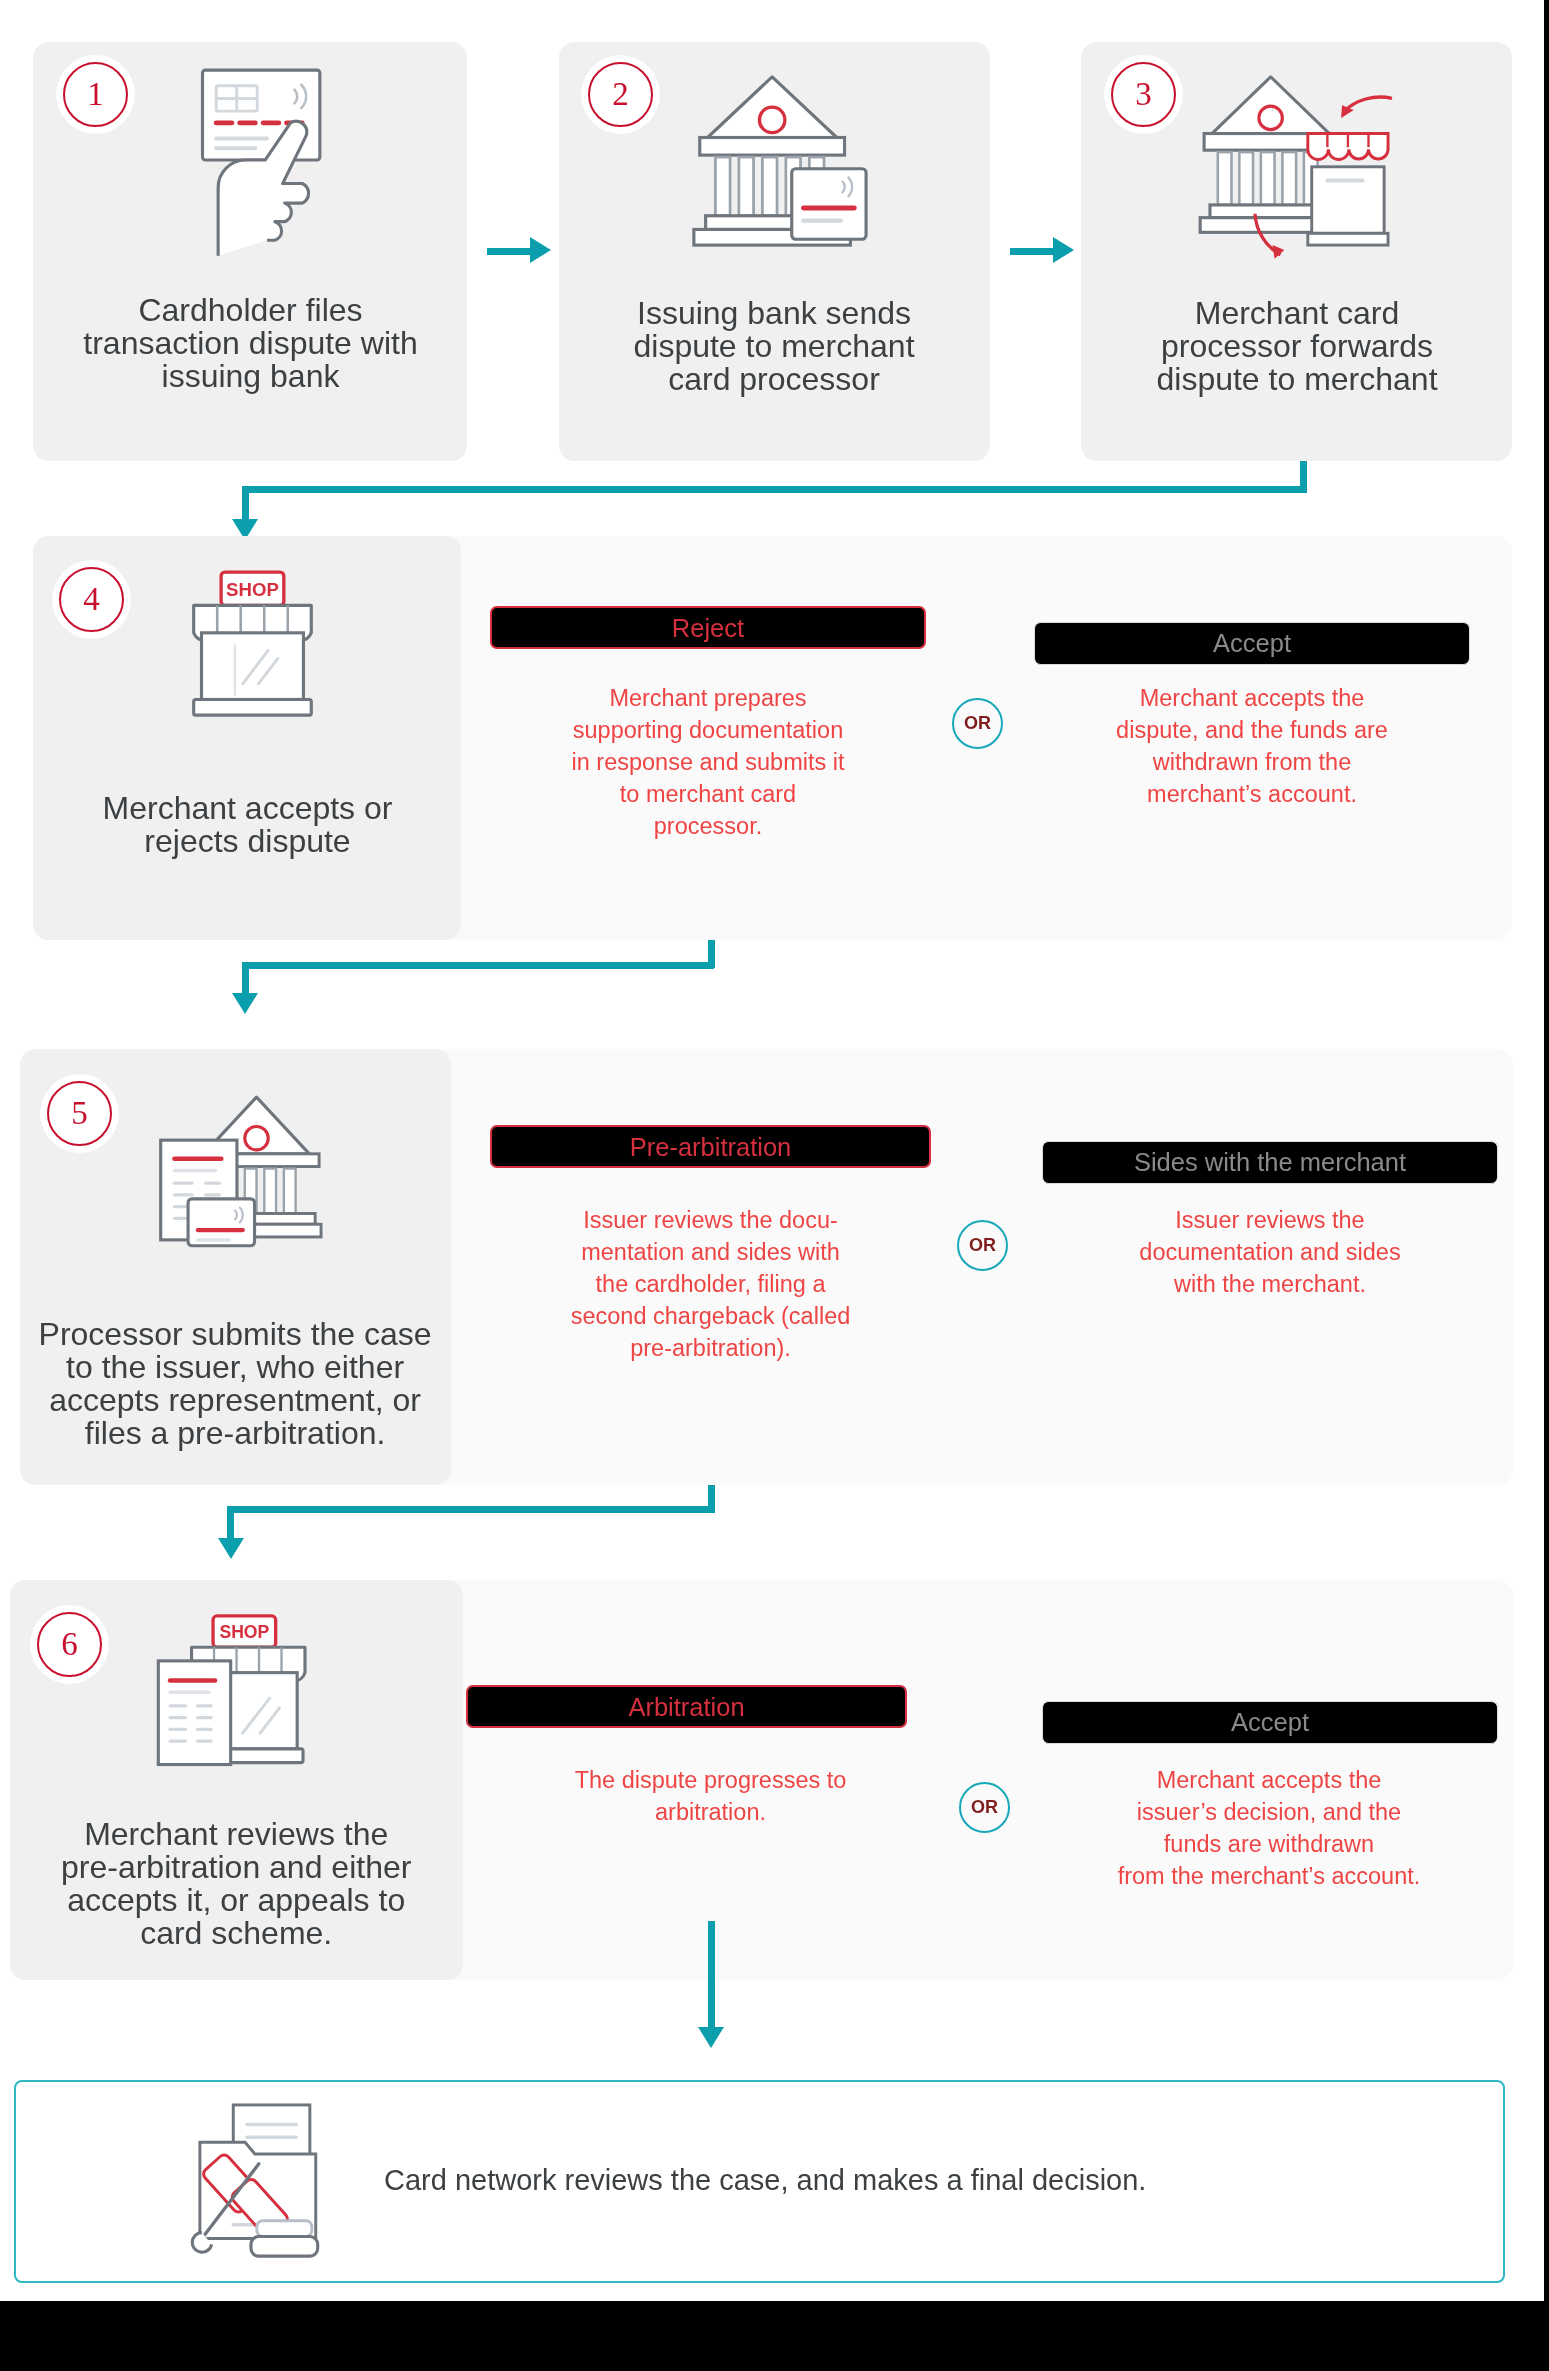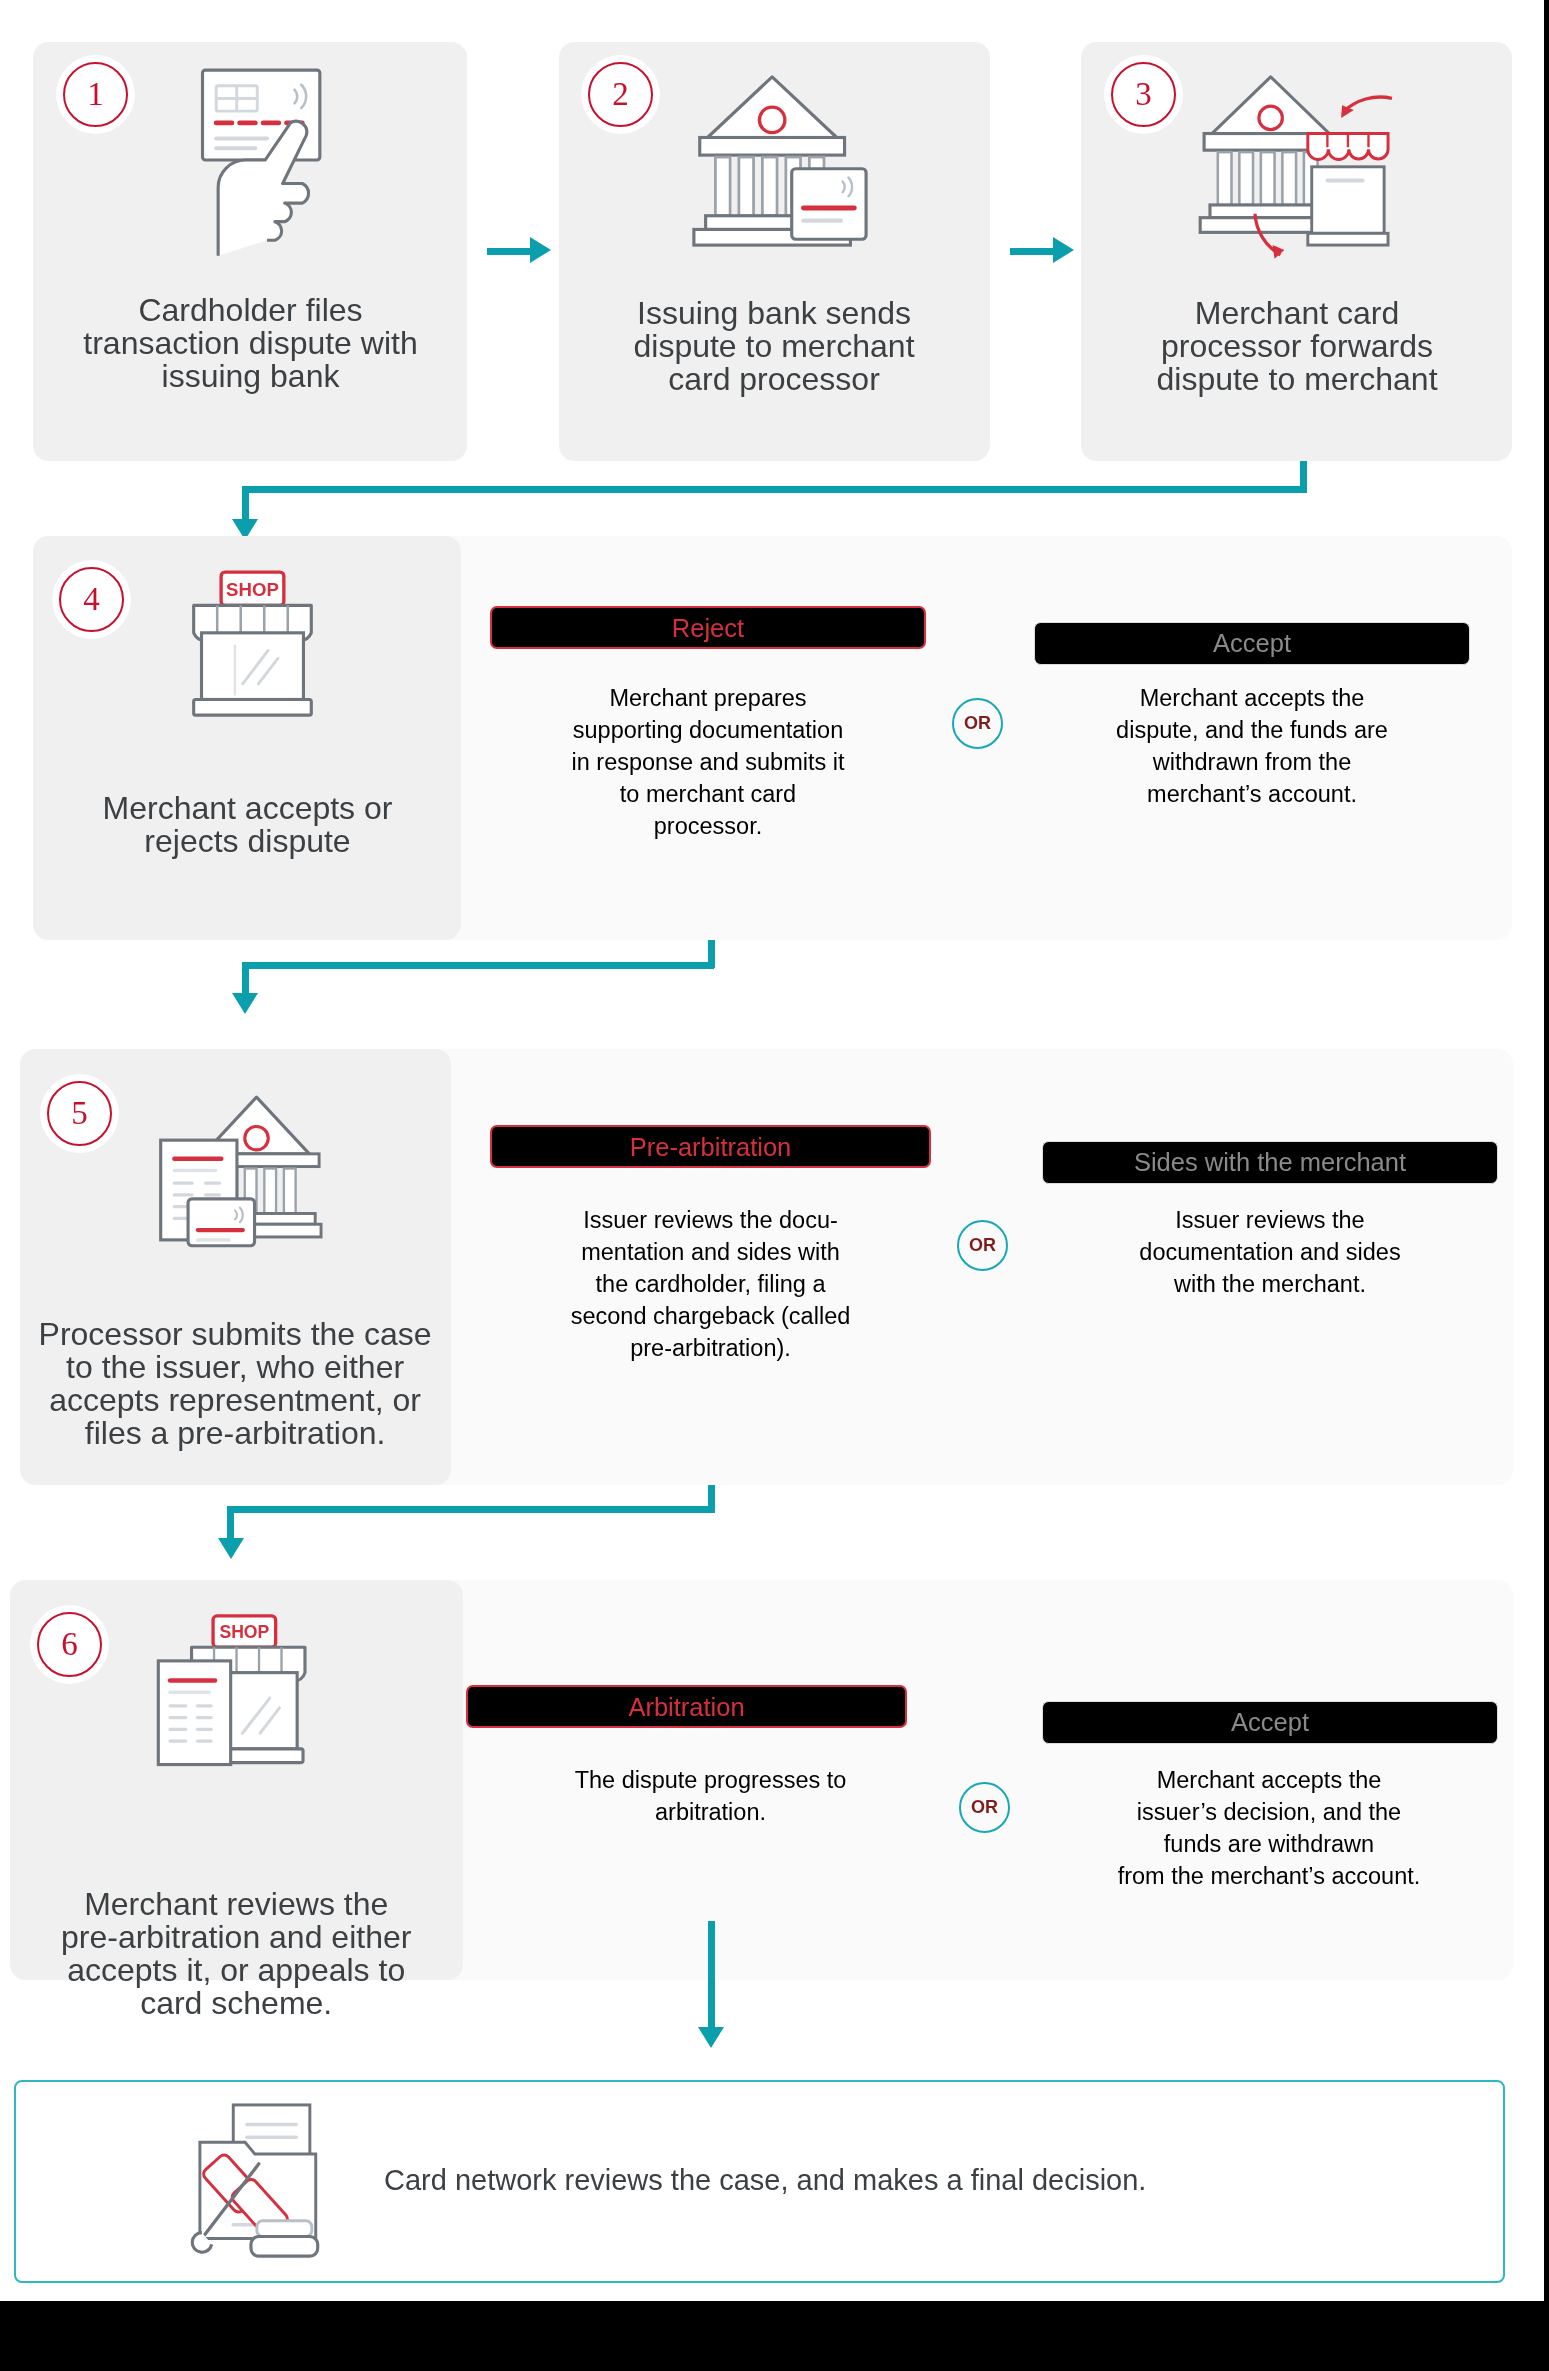--- a/index.html
+++ b/index.html
@@ -80,21 +80,21 @@
   .choice-btn.accept {
     border: 1.6px solid #dcdcdc;
     color: #8a8a8a;
     margin-top: 16px;
   }
 
   
   .branch-text {
     position: absolute;
     text-align: center;
-    color: #000000;
+    color: #ef4444;
     font-size: 23.5px;
     line-height: 32px;
   }
 
   
   .or-badge {
     position: absolute;
     width: 51px; height: 51px;
     border-radius: 50%;
     border: 2.5px solid #16a8b8;
@@ -406,21 +406,21 @@
             <line x1="46" y1="96" x2="60" y2="96"></line>
         <line x1="18" y1="108" x2="34" y2="108"></line>
             <line x1="46" y1="108" x2="60" y2="108"></line>
         <line x1="18" y1="120" x2="34" y2="120"></line>
             <line x1="46" y1="120" x2="60" y2="120"></line>
         <line x1="18" y1="132" x2="34" y2="132"></line>
             <line x1="46" y1="132" x2="60" y2="132"></line>
       </g>
     </svg>
   </div>
-  <div class="caption" style="left:15.7px; top:1888px; width:441px; white-space:pre-line;">Merchant reviews the
+  <div class="caption" style="left:15.7px; top:1818px; width:441px; white-space:pre-line;">Merchant reviews the
 pre-arbitration and either
 accepts it, or appeals to
 card scheme.</div>
 
   <div class="choice-btn reject" style="left:466px; top:1685px; width:441px;">Arbitration</div>
   <div class="branch-text" style="left:486px; top:1764px; width:449px; white-space:pre-line;">The dispute progresses to
 arbitration.</div>
 
   <div class="or-badge" style="left:959px; top:1782px;">OR</div>
 

